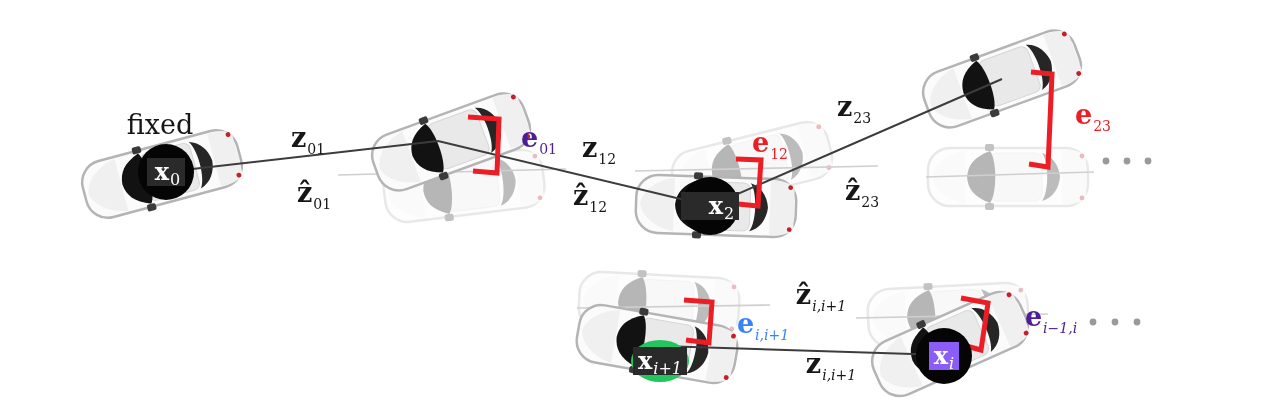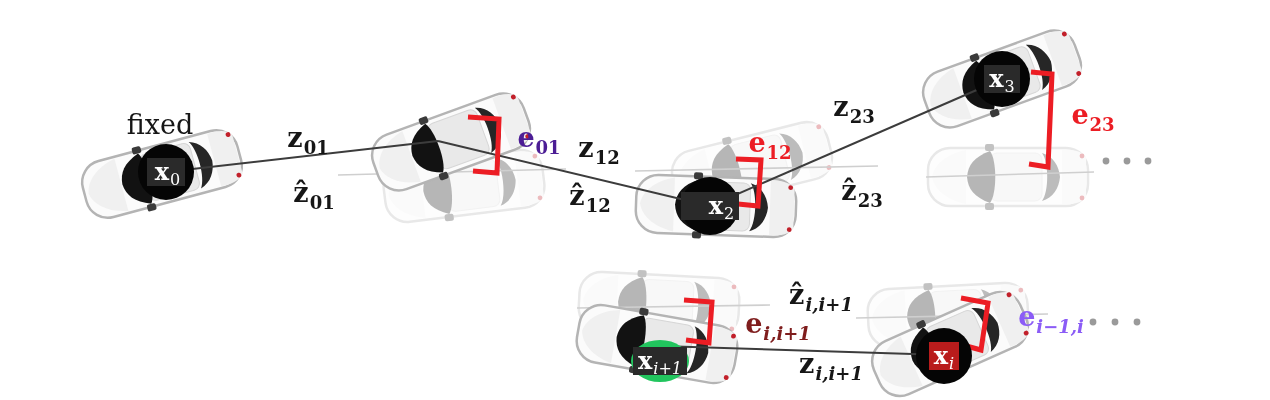--- a/index.html
+++ b/index.html
@@ -3,21 +3,21 @@
 <meta charset="utf-8">
 <style>
   html,body{margin:0;padding:0;}
   .stage{position:relative;width:1270px;height:400px;overflow:hidden;
          font-family:"DejaVu Serif",serif;background:#fff;}
   svg.layer{position:absolute;left:0;top:0;display:block;}
   
   .labels{position:absolute;left:17px;top:0;width:100%;height:100%;pointer-events:none;}
   .lbl{position:absolute;transform:translate(-50%,-50%);white-space:nowrap;line-height:1;}
   .lbl .m{font-weight:700;font-size:27px;}
-  .lbl .s{font-size:18px;font-weight:700;position:relative;top:7px;margin-left:1px;}
+  .lbl .s{font-size:14px;font-weight:400;position:relative;top:7px;margin-left:1px;}
   .lbl.isub .s{font-style:italic;}
   .lbl.plain{font-weight:400;font-size:27px;}
   
   .node{position:absolute;transform:translate(-50%,-50%);border-radius:50%;
         display:flex;align-items:center;justify-content:center;}
   .nbox{padding:1px 5px;line-height:1.05;white-space:nowrap;}
   .node .nm{font-weight:700;font-size:24px;}
   .node .ns{font-size:16px;font-weight:400;position:relative;top:5px;margin-left:1px;}
   .node.isub .ns{font-style:italic;}
 </style>
@@ -83,28 +83,25 @@
       <circle cx="1137" cy="322" r="3.4" fill="#9a9a9a"></circle>
     </g>
   </svg>
 
   <div class="node" style="left: 166px; top: 172px; width: 56px; height: 56px; background: rgb(5, 5, 5); color: rgb(255, 255, 255);">
     <span class="nbox" style="background: rgb(42, 42, 42); padding-left: 8px;"><span class="nm">x</span><span class="ns">0</span></span>
   </div>
   <div class="node" style="left: 710px; top: 206px; width: 58px; height: 58px; background: rgb(5, 5, 5); color: rgb(255, 255, 255);">
     <span class="nbox" style="background: rgb(42, 42, 42); padding-left: 28px;"><span class="nm">x</span><span class="ns">2</span></span>
   </div>
-  <div class="node" style="left: 1002px; top: 79px; width: 56px; height: 56px; background: rgb(5, 5, 5); color: rgb(255, 255, 255);">
-    <span class="nbox" style="background: rgb(42, 42, 42);"><span class="nm">x</span><span class="ns">3</span></span>
-  </div>
   <div class="node isub" style="left: 660px; top: 361px; width: 58px; height: 42px; background: #22c55e; color: rgb(255, 255, 255);">
     <span class="nbox" style="background: rgb(42, 42, 42);"><span class="nm">x</span><span class="ns">i+1</span></span>
   </div>
   <div class="node isub" style="left: 944px; top: 356px; width: 56px; height: 56px; background: rgb(5, 5, 5); color: rgb(255, 255, 255);">
-    <span class="nbox" style="background: #b91c1c;"><span class="nm">x</span><span class="ns">i</span></span>
+    <span class="nbox" style="background: #8b5cf6;"><span class="nm">x</span><span class="ns">i</span></span>
   </div>
 
   <div class="labels" style="color: rgb(22, 22, 22);">
 
     <div class="lbl plain" style="left:143px;top:124px">fixed</div>
 
     <div class="lbl" style="left:291px;top:137px"><span class="m">z</span><span class="s">01</span></div>
     <div class="lbl" style="left:297px;top:192px"><span class="m">ẑ</span><span class="s">01</span></div>
 
     <div class="lbl" style="left:582px;top:147px"><span class="m">z</span><span class="s">12</span></div>
@@ -112,16 +109,16 @@
 
     <div class="lbl" style="left:837px;top:106px"><span class="m">z</span><span class="s">23</span></div>
     <div class="lbl" style="left:845px;top:190px"><span class="m">ẑ</span><span class="s">23</span></div>
 
     <div class="lbl isub" style="left:804px;top:294px"><span class="m">ẑ</span><span class="s">i,i+1</span></div>
     <div class="lbl isub" style="left:814px;top:363px"><span class="m">z</span><span class="s">i,i+1</span></div>
 
     <div class="lbl" style="left: 522px; top: 137px; color: #4c1d95;"><span class="m">e</span><span class="s">01</span></div>
     <div class="lbl" style="left: 753px; top: 142px; color: rgb(236, 29, 36); text-align: right;"><span class="m">e</span><span class="s">12</span></div>
     <div class="lbl" style="left: 1076px; top: 114px; color: rgb(236, 29, 36);"><span class="m">e</span><span class="s">23</span></div>
-    <div class="lbl isub" style="left: 746px; top: 323px; color: #7f1d1d; margin-left: 15px;"><span class="m">e</span><span class="s">i,i+1</span></div>
-    <div class="lbl isub" style="left: 1034px; top: 316px; color: #8b5cf6;"><span class="m">e</span><span class="s">i−1,i</span></div>
+    <div class="lbl isub" style="left: 746px; top: 323px; color: #3b82f6;"><span class="m">e</span><span class="s">i,i+1</span></div>
+    <div class="lbl isub" style="left: 1034px; top: 316px; color: #4c1d95;"><span class="m">e</span><span class="s">i−1,i</span></div>
   </div>
 </div>
 
 </body></html>

